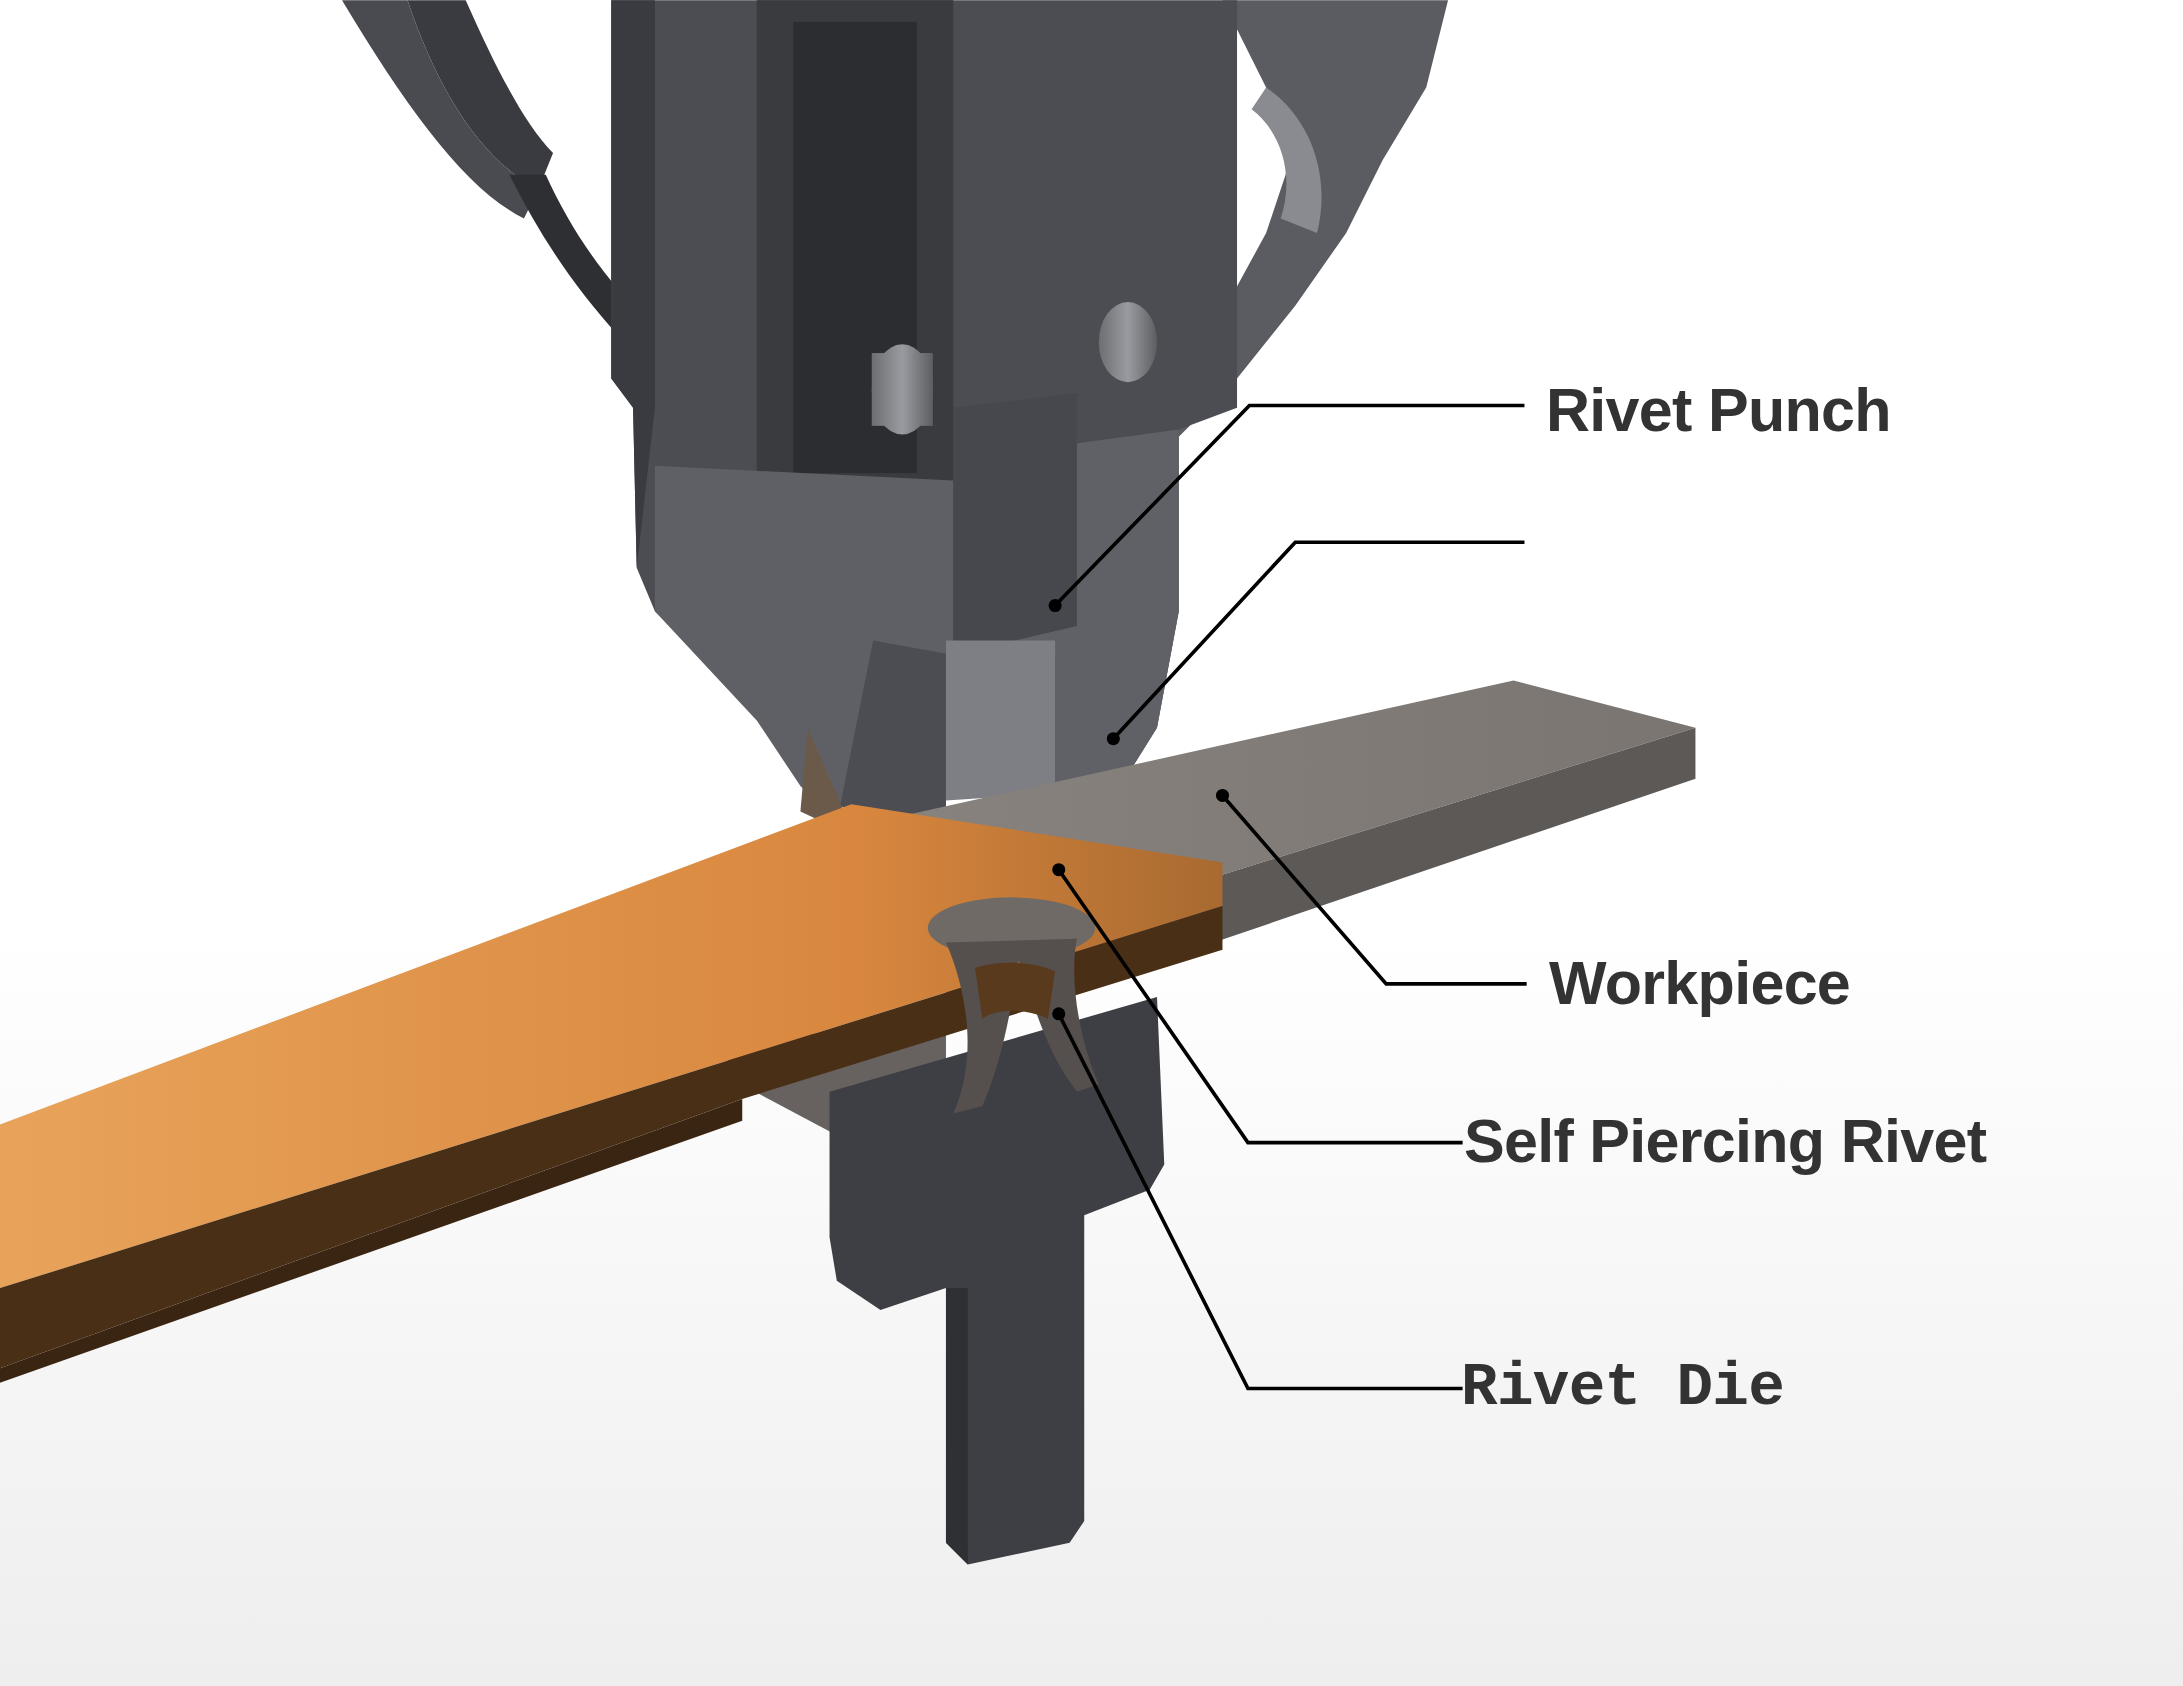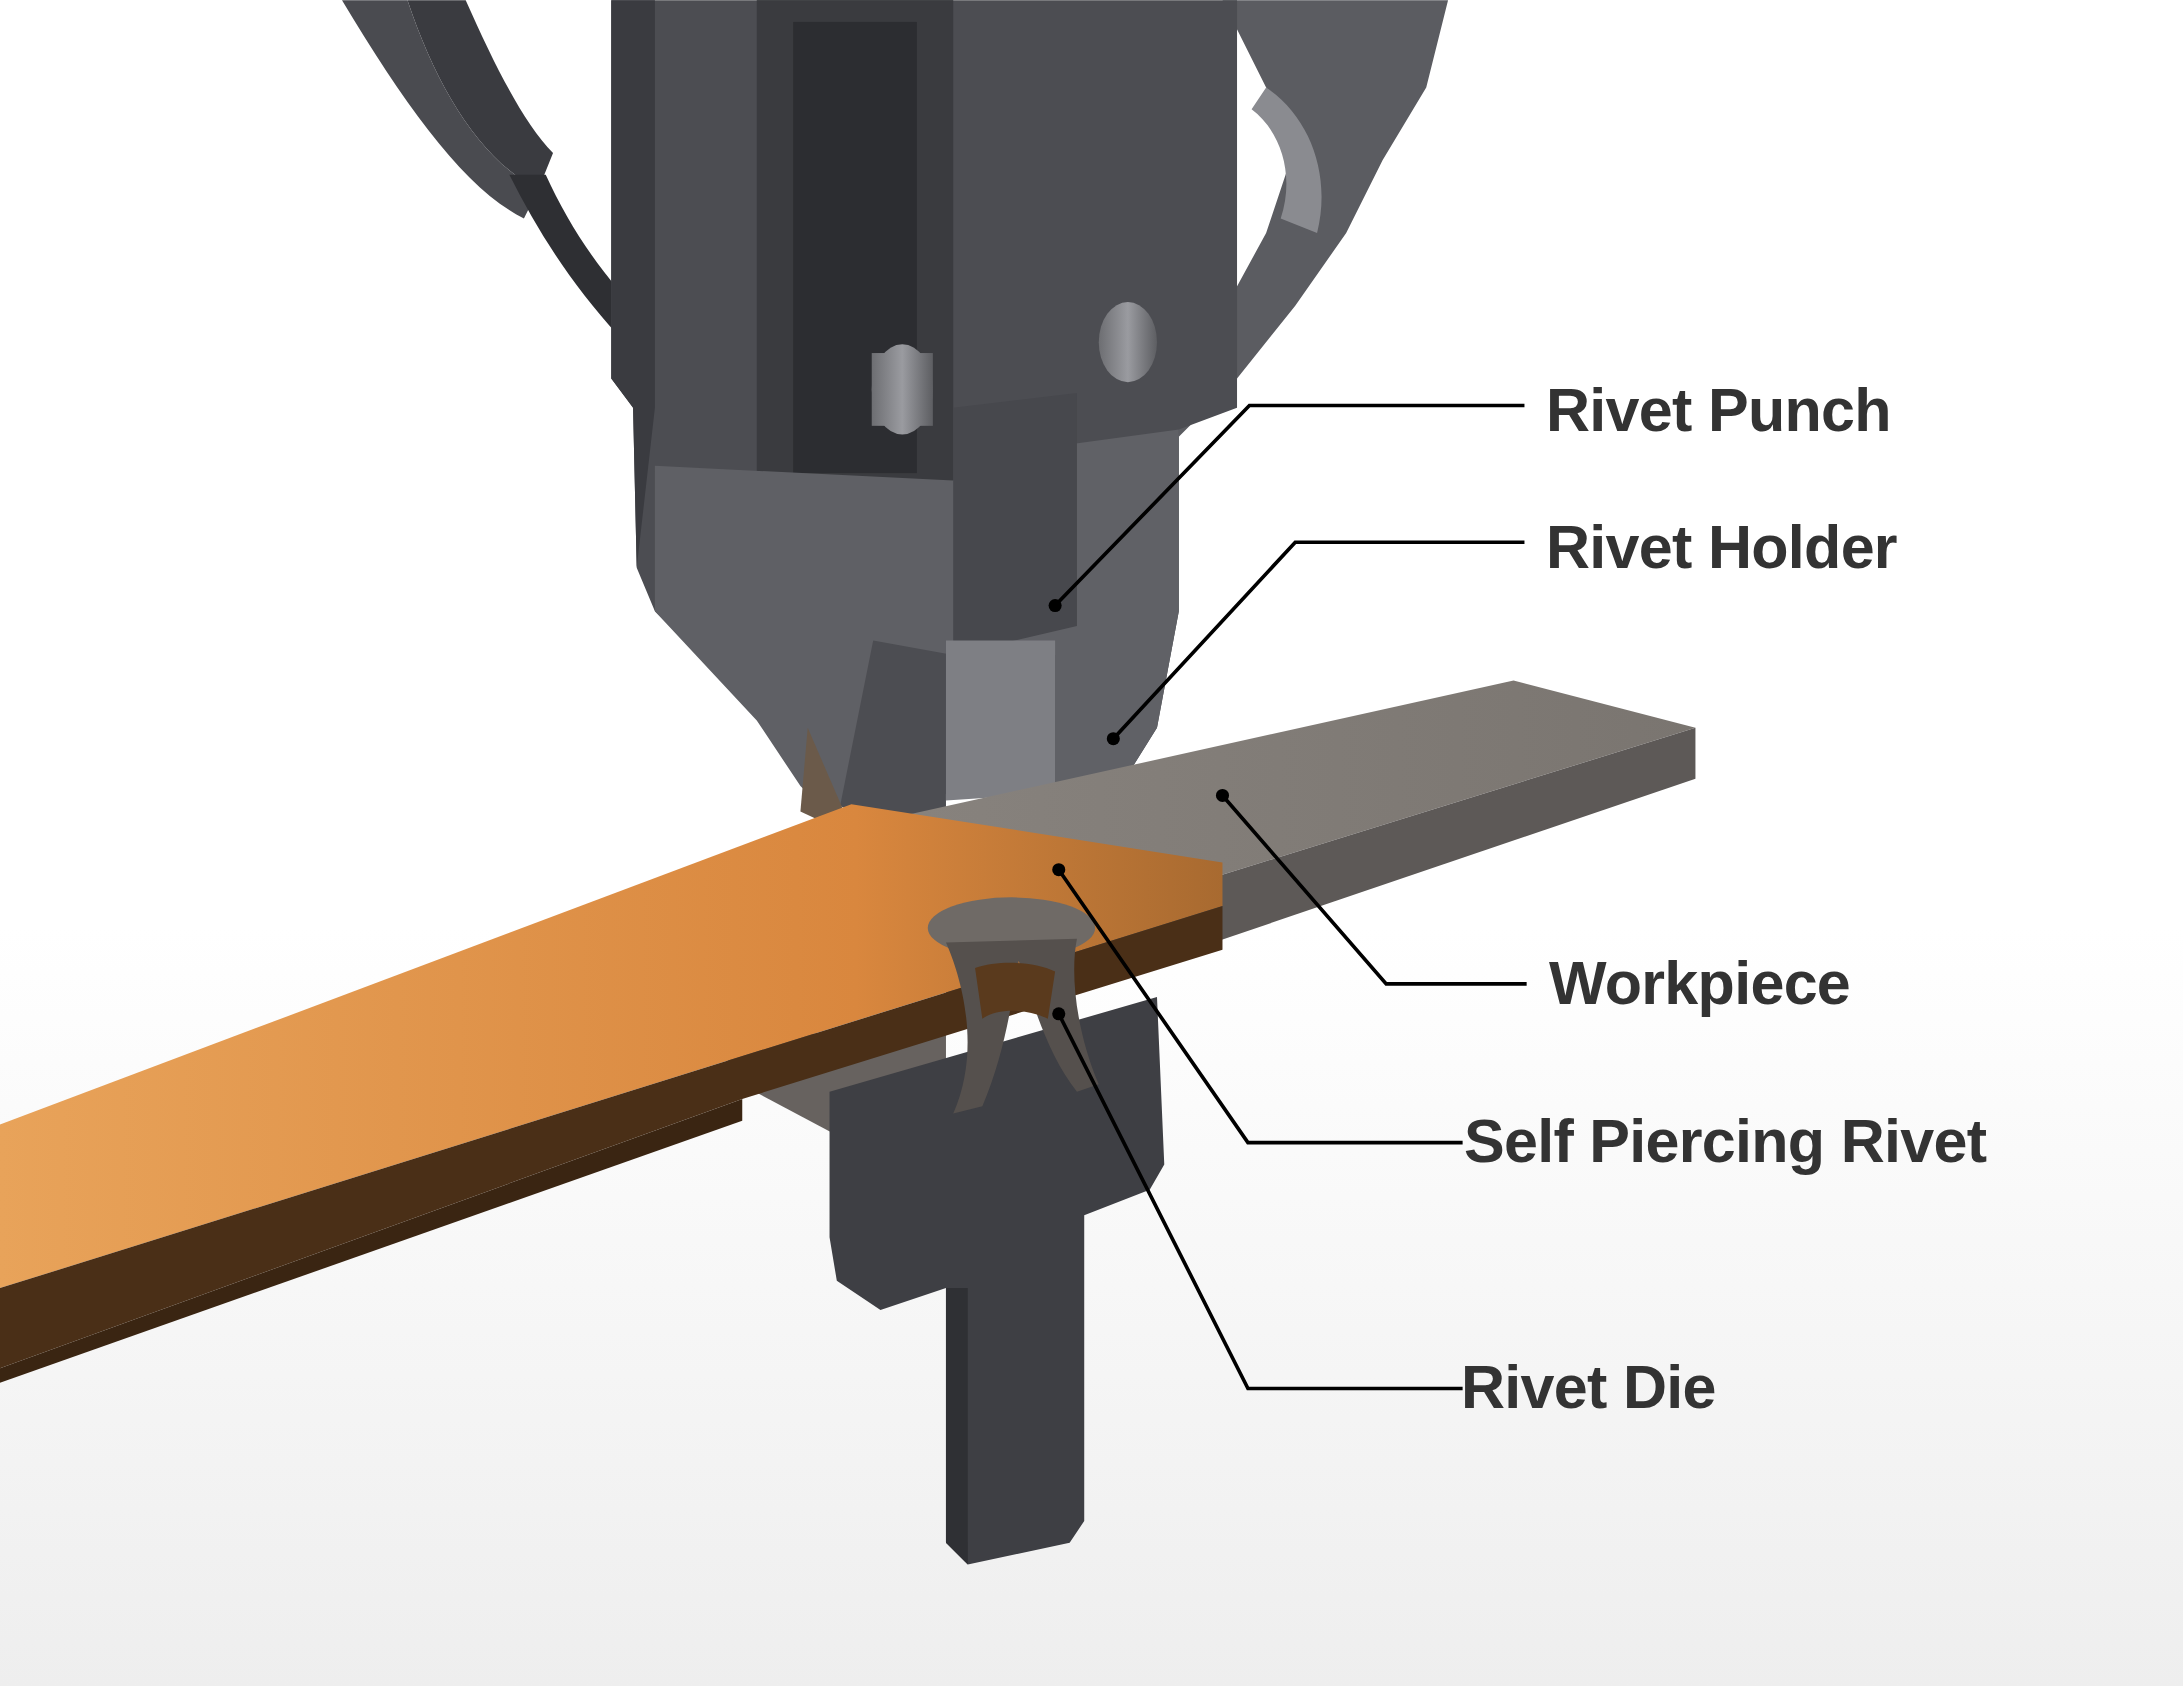--- a/index.html
+++ b/index.html
@@ -98,18 +98,17 @@
     <g fill="#000000">
       <circle cx="1450" cy="832" r="9"></circle>
       <circle cx="1530" cy="1015" r="9"></circle>
       <circle cx="1680" cy="1093" r="9"></circle>
       <circle cx="1455" cy="1195" r="9"></circle>
       <circle cx="1455" cy="1393" r="9"></circle>
     </g>
   </svg>
 
   <div class="label" style="left:1546px; top:380px;">Rivet Punch</div>
-  <div class="label" style="left:1546px; top:517px;">Rivet Holder</div>
   <div class="label" style="left:1549px; top:953px;">Workpiece</div>
   <div class="label" style="left:1464px; top:1111px;text-align:right;">Self Piercing Rivet</div>
-  <div class="label" style="left:1461px; top:1357px;">Rivet Die</div>
+  <div class="label" style="left:1461px; top:1357px;font-family:Liberation Mono, monospace;">Rivet Die</div>
 </div>
 
 
 </body></html>

